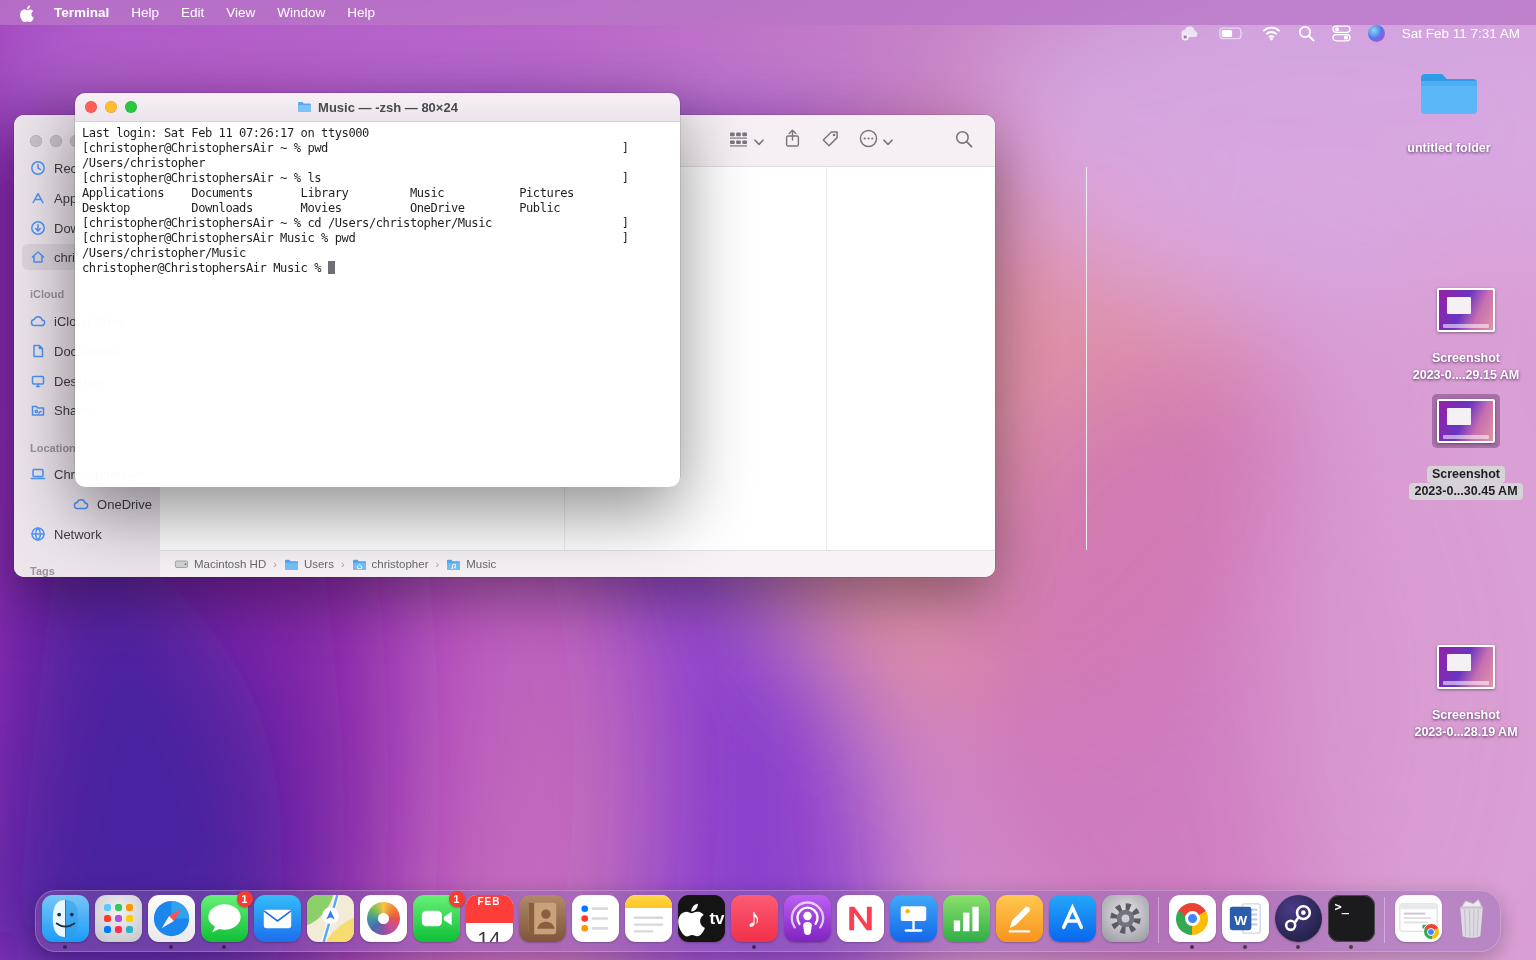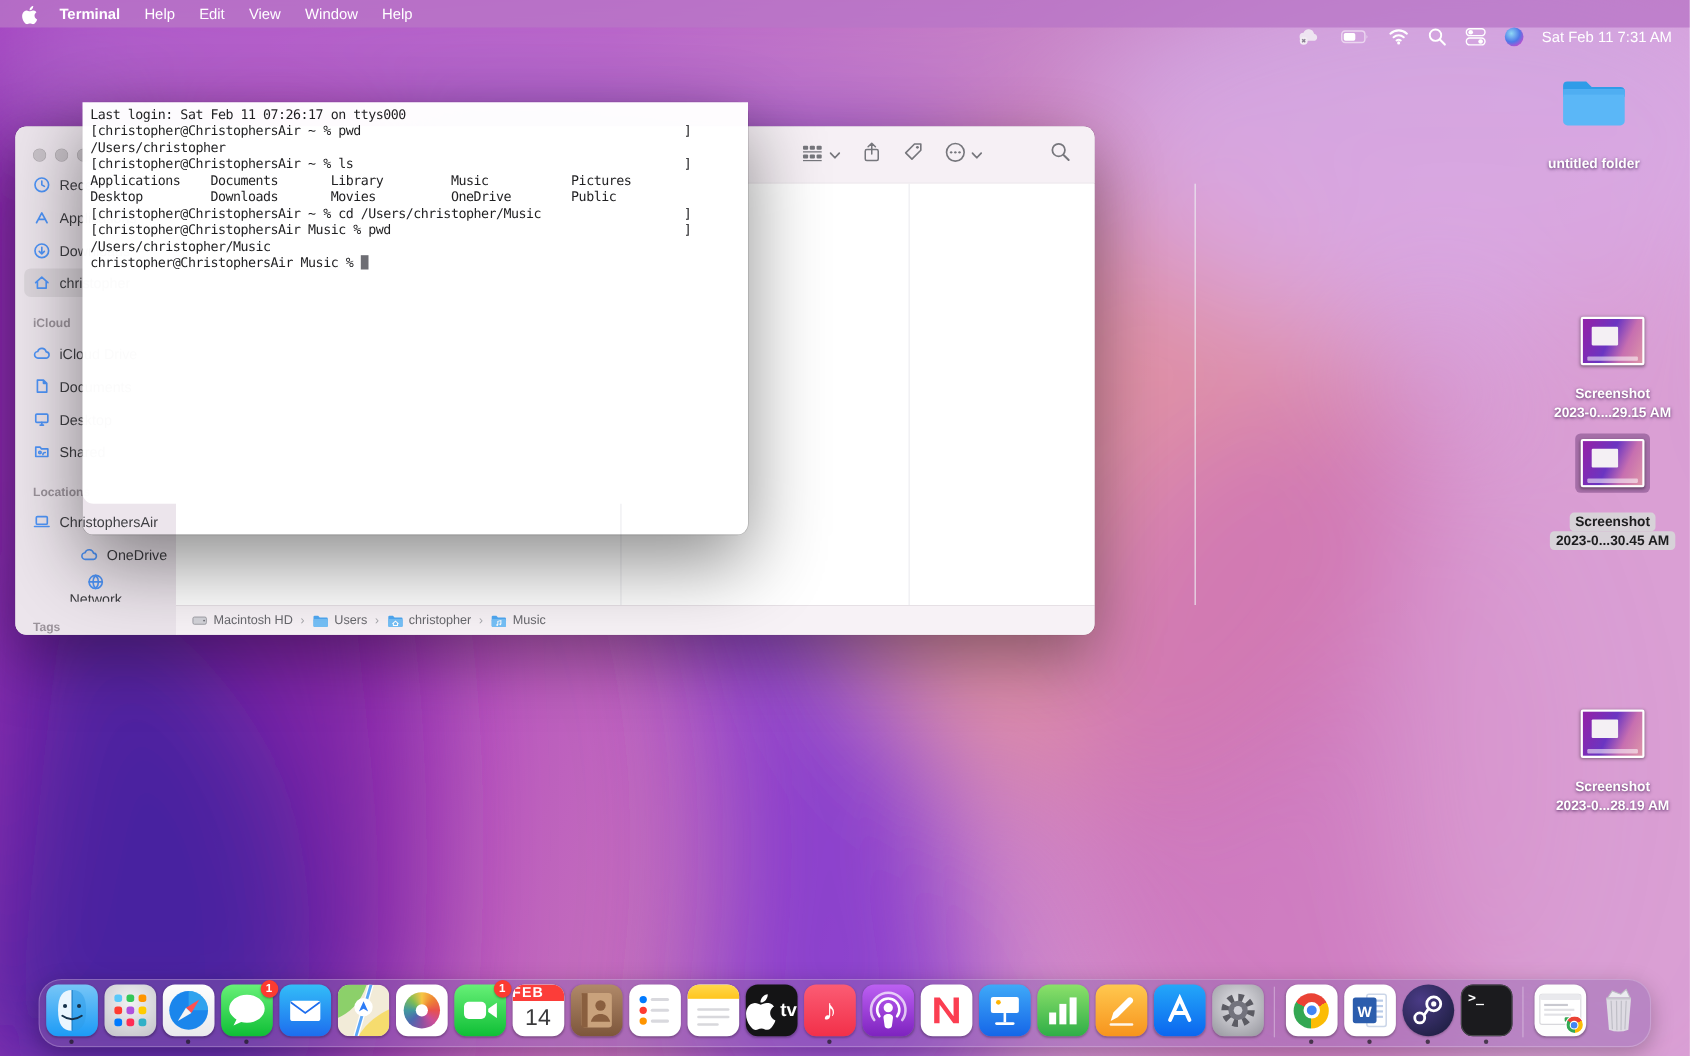--- a/index.html
+++ b/index.html
@@ -126,21 +126,21 @@
     position:absolute;top:-4px;right:-5px;min-width:16px;height:16px;border-radius:8px;z-index:2;
     background:#FC3B30;color:#fff;font-size:10.5px;font-weight:bold;
     display:flex;align-items:center;justify-content:center;padding:0 3px;box-sizing:border-box;
     box-shadow:0 1px 2px rgba(0,0,0,0.3);
   }
   .lp-grid{position:absolute;inset:9px;display:grid;grid-template-columns:repeat(3,1fr);gap:4px;}
   .lp-grid div{border-radius:2.5px;}
   .photos-wheel{position:absolute;inset:7px;border-radius:50%;
     background:conic-gradient(#F7C645,#EE8434,#E8514D,#C94E9A,#8B52A1,#4D68B0,#42989F,#7FBD54,#F7C645);}
   .photos-wheel::after{content:"";position:absolute;inset:11px;border-radius:50%;background:#fff;}
-  .cal-feb{height:15px;line-height:13px;background:#FC3D39;color:#fff;font-size:13px;font-weight:bold;letter-spacing:1px;}
+  .cal-feb{height:28px;line-height:13px;background:#FC3D39;color:#fff;font-size:10px;font-weight:bold;text-align:center;letter-spacing:1px;}
   .cal-day{height:34px;line-height:32px;text-align:center;font-size:21px;color:#3A3A3C;}
   .notes-band{position:absolute;top:0;left:0;right:0;height:13px;background:linear-gradient(180deg,#FFD84D,#FFC51F);}
   .atv{position:absolute;inset:0;display:flex;align-items:center;justify-content:center;color:#fff;font-size:17px;font-weight:bold;gap:2px;}
   .glyph-note{position:absolute;inset:0;display:flex;align-items:center;justify-content:center;color:#fff;font-size:27px;}
   .chrome-ball{position:absolute;inset:7.5px;border-radius:50%;
     background:conic-gradient(from -60deg,#EA4335 0 120deg,#FBBC05 120deg 240deg,#34A853 240deg 360deg);}
   .chrome-ball::after{content:"";position:absolute;inset:8.5px;border-radius:50%;background:#4285F4;border:3px solid #fff;box-sizing:border-box;}
   .chrome-badge{position:absolute;right:2px;bottom:2px;width:15px;height:15px;border-radius:50%;border:1.5px solid #fff;
     background:conic-gradient(from -60deg,#EA4335 0 120deg,#FBBC05 120deg 240deg,#34A853 240deg 360deg);}
   .chrome-badge::after{content:"";position:absolute;inset:3.5px;border-radius:50%;background:#4285F4;border:1px solid #fff;}
@@ -353,21 +353,21 @@
             <path d="M1.4 12.6 h13.2"></path>
           </svg></span>
         <span class="slabel">ChristophersAir</span>
       </div>
       <div class="side-row" style="top: 376px; justify-content: flex-end;">
         <span class="sicon"><svg viewBox="0 0 16 16" width="16" height="16" fill="none" stroke="#4E94F7" stroke-width="1.5" stroke-linecap="round" stroke-linejoin="round">
             <path d="M4.6 12.5 a3 3 0 0 1 -.3-6 A4 4 0 0 1 12 6.9 a2.8 2.8 0 0 1 -.4 5.6 Z"></path>
           </svg></span>
         <span class="slabel">OneDrive</span>
       </div>
-      <div class="side-row" style="top: 406px; flex-direction: column;">
+      <div class="side-row" style="top: 406px;">
         <span class="sicon"><svg viewBox="0 0 16 16" width="16" height="16" fill="none" stroke="#4E94F7" stroke-width="1.5" stroke-linecap="round" stroke-linejoin="round">
             <circle cx="8" cy="8" r="6"></circle>
             <path d="M2 8 h12 M8 2 a8.5 8.5 0 0 1 0 12 M8 2 a8.5 8.5 0 0 0 0 12"></path>
           </svg></span>
         <span class="slabel">Network</span>
       </div>
       <div class="side-header" style="top: 450px;">Tags</div>
     </div>
   <div class="finder-toolbar" id="finder-toolbar">
       <span class="tbi">
@@ -465,20 +465,34 @@
             <circle cx="6.4" cy="11" r="0.9" fill="#fff"></circle>
             <circle cx="9.4" cy="10.2" r="0.9" fill="#fff"></circle>
           </svg>
         </span>
         <span>Music</span>
       </span>
     </div>
 </div>
 
 <div class="terminal">
+  <div class="terminal-titlebar">
+    <div class="traffic">
+      <span class="tl red"></span>
+      <span class="tl yellow"></span>
+      <span class="tl green"></span>
+    </div>
+    <div class="terminal-title">
+      <svg width="15" height="12" viewBox="0 0 16 13">
+          <path d="M1 2.2 Q1 1 2.2 1 H5.8 L7.3 2.8 H13.8 Q15 2.8 15 4 V10.8 Q15 12 13.8 12 H2.2 Q1 12 1 10.8 Z" fill="#56AAF2"></path>
+          <rect x="1" y="4.6" width="14" height="7.4" rx="1.2" fill="#7CC3F7"></rect>
+        </svg>
+      <span>Music — -zsh — 80×24</span>
+    </div>
+  </div>
   <div class="terminal-body">
     <pre id="terminal-pre">Last login: Sat Feb 11 07:26:17 on ttys000
 [christopher@ChristophersAir ~ % pwd                                           ]
 /Users/christopher
 [christopher@ChristophersAir ~ % ls                                            ]
 Applications    Documents       Library         Music           Pictures
 Desktop         Downloads       Movies          OneDrive        Public
 [christopher@ChristophersAir ~ % cd /Users/christopher/Music                   ]
 [christopher@ChristophersAir Music % pwd                                       ]
 /Users/christopher/Music

